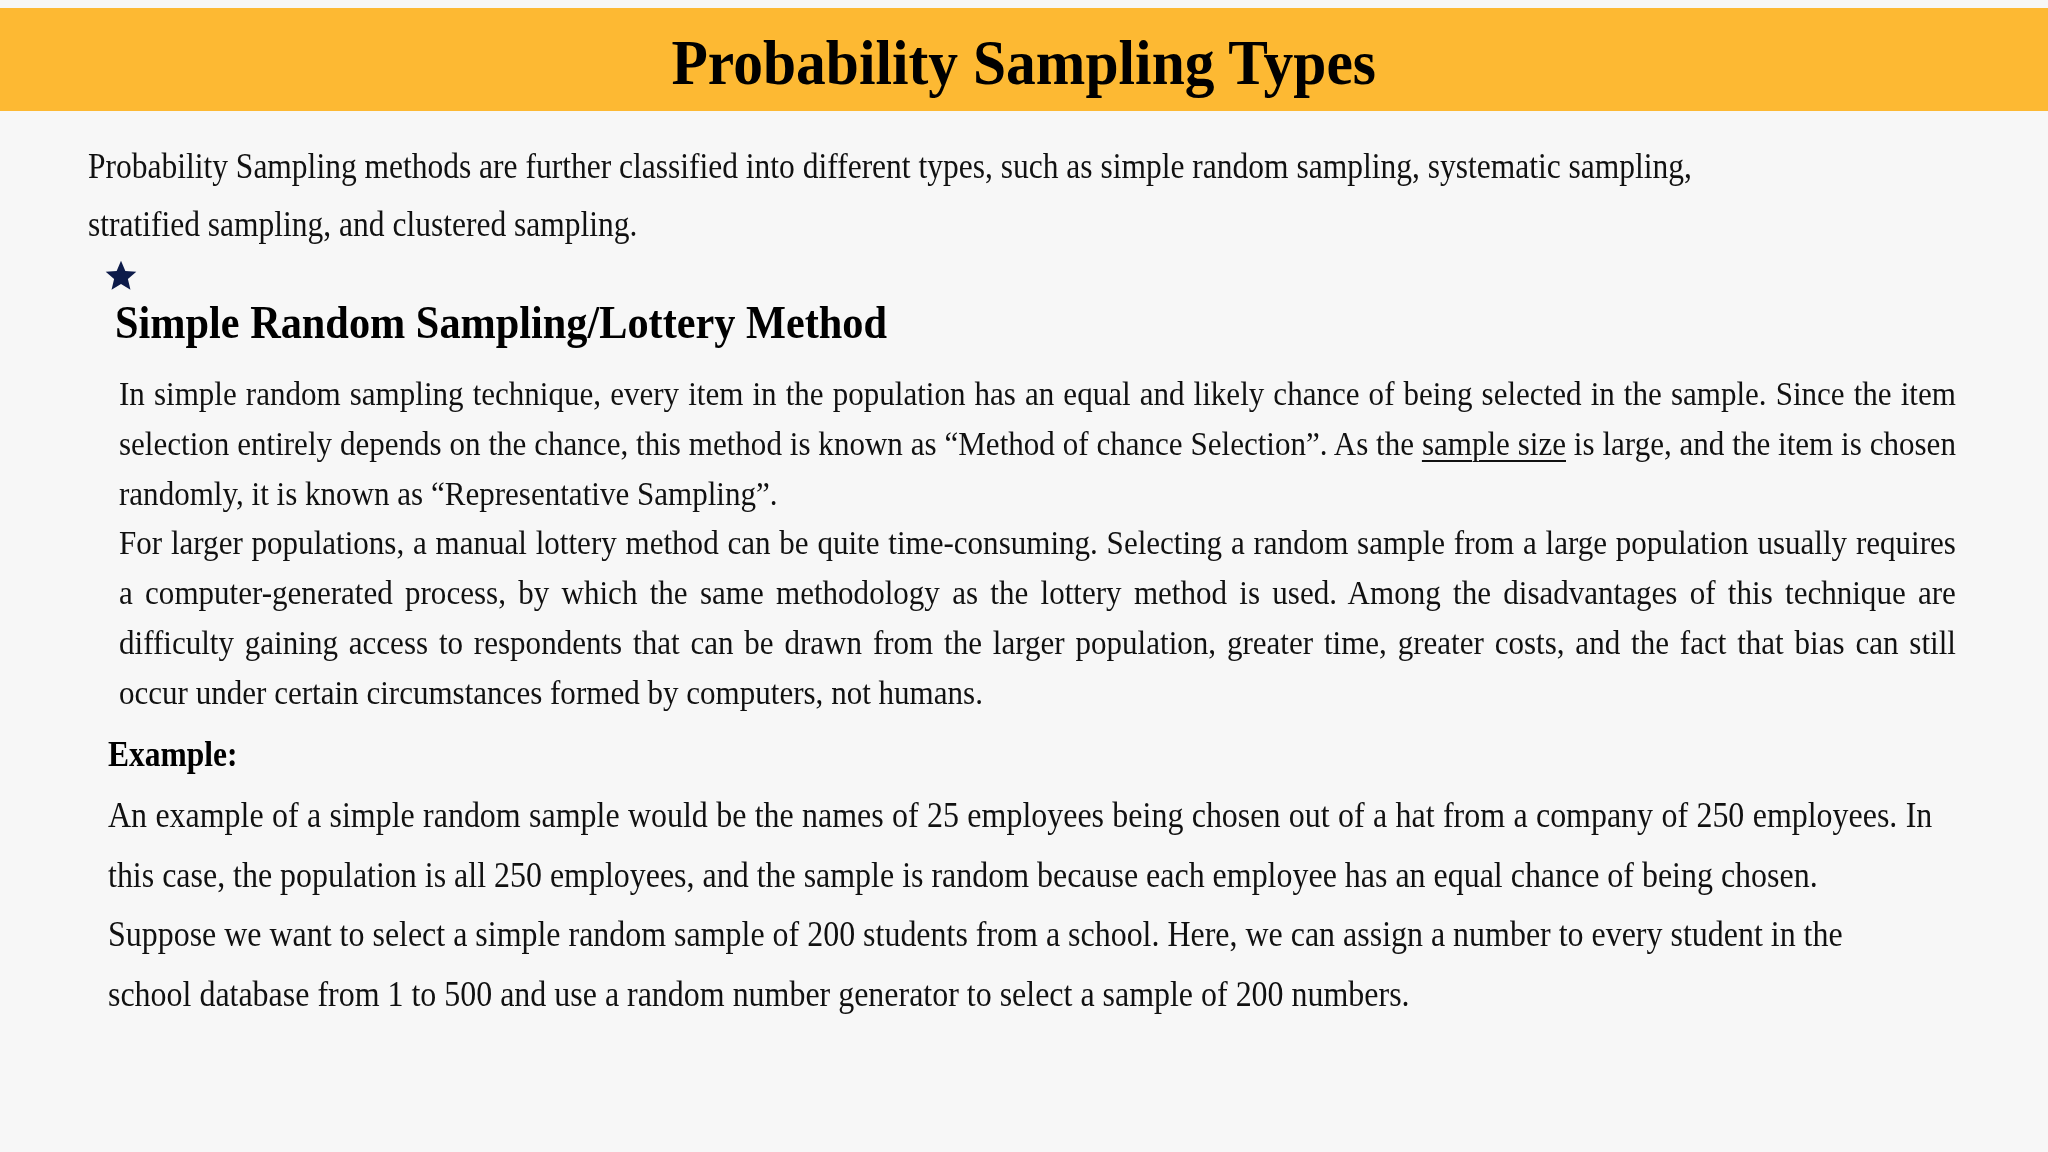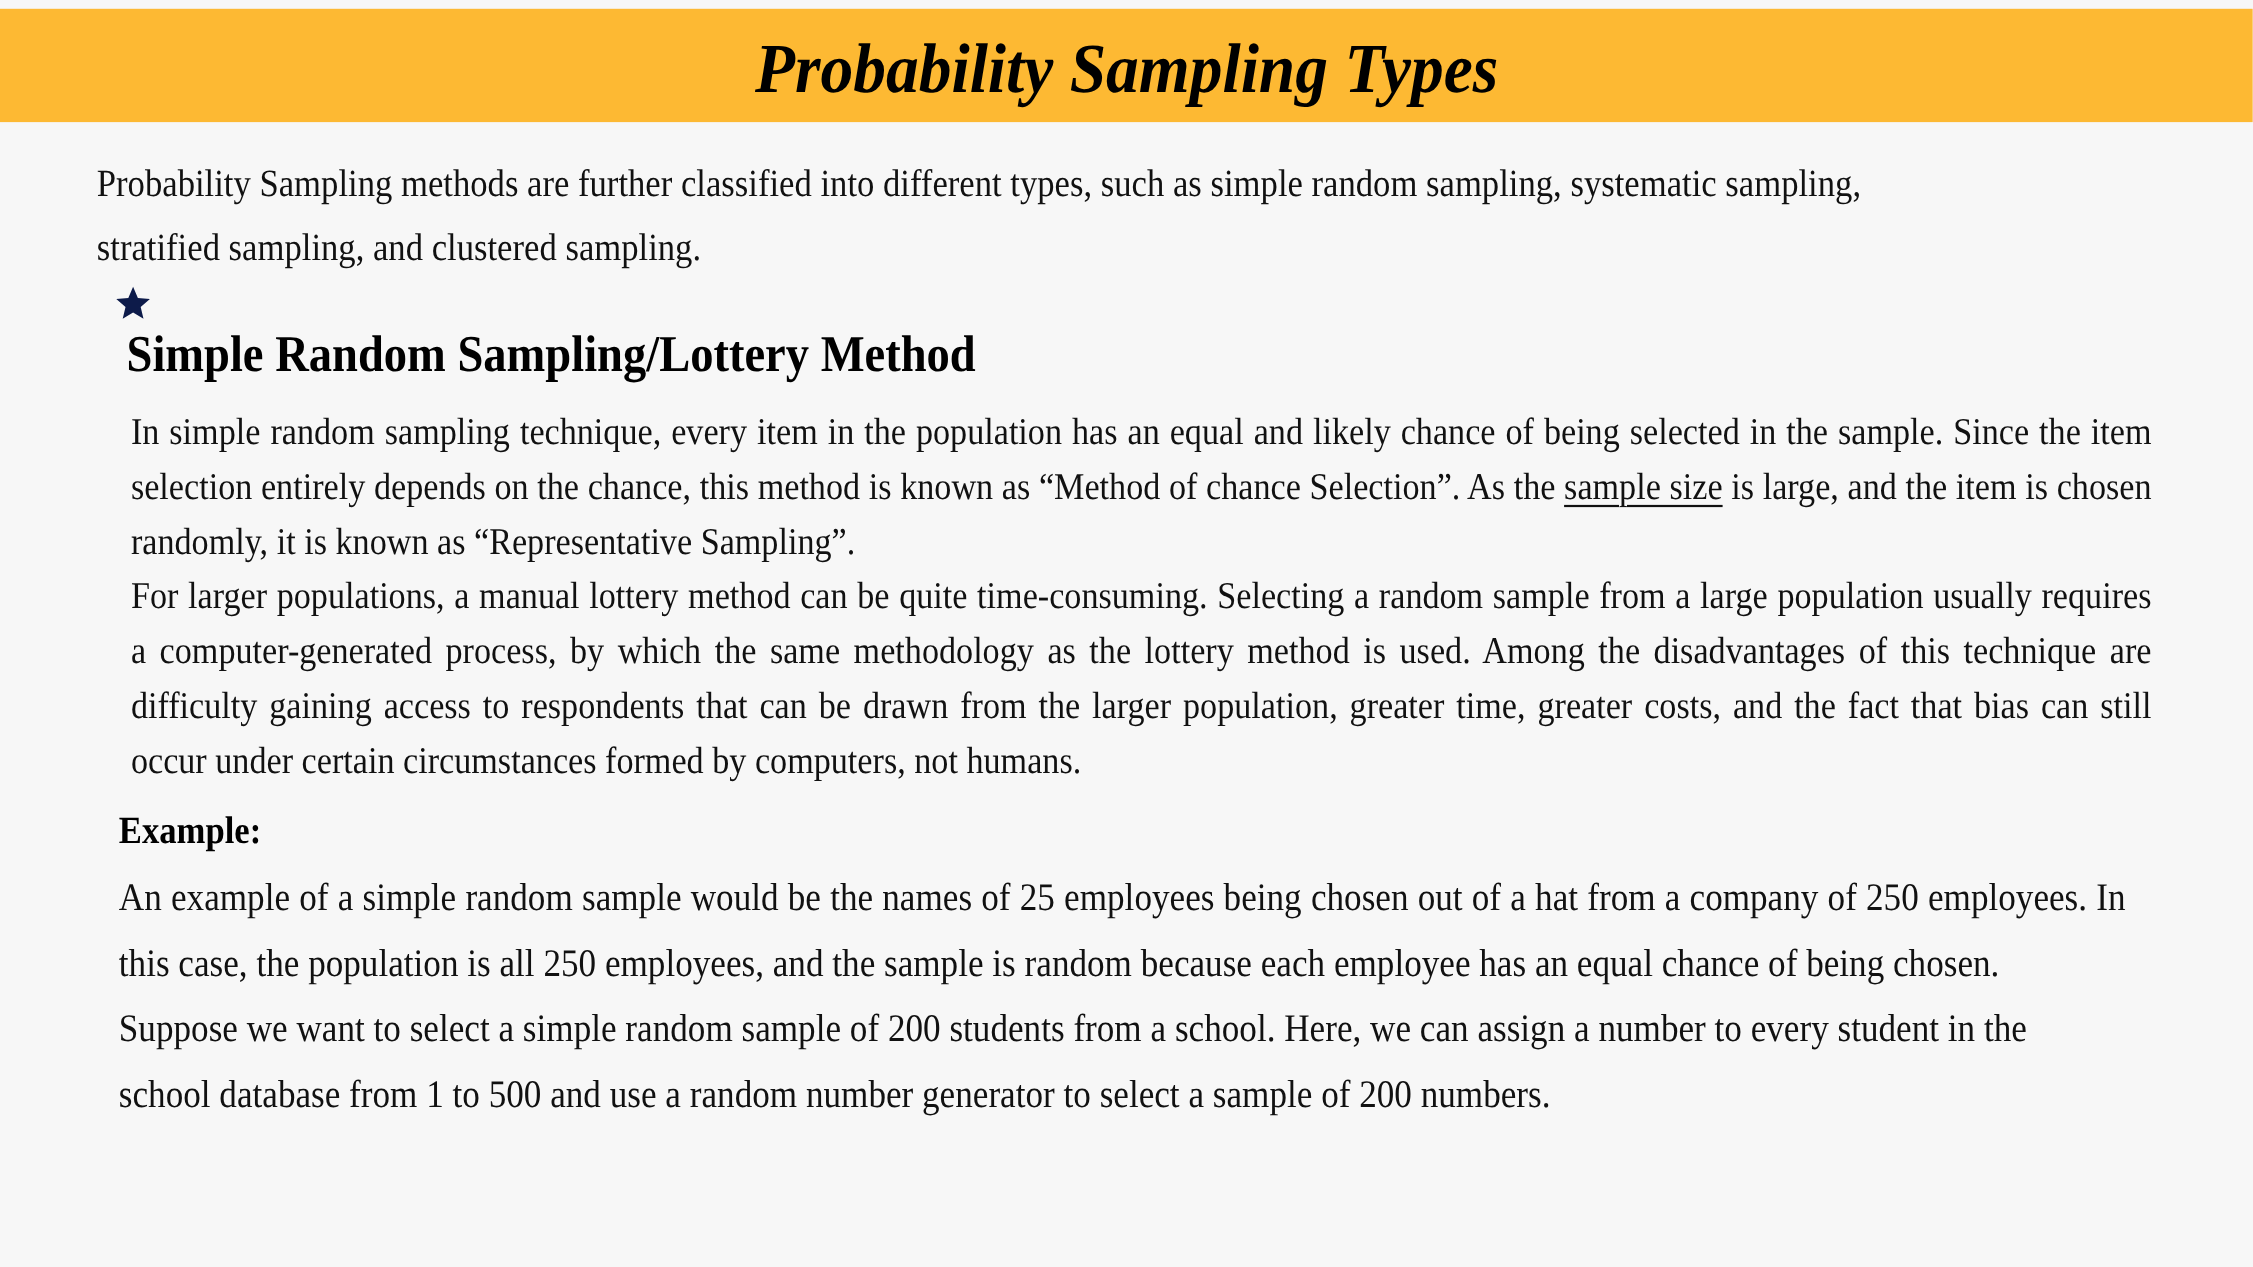--- a/index.html
+++ b/index.html
@@ -18,21 +18,20 @@
   .title-band {
     position: absolute;
     left: 0;
     top: 8px;
     width: 2048px;
     height: 103px;
     background: #fdb933;
     display: flex;
     align-items: center;
     justify-content: center;
-    font-style: italic;
   }
   .title-band h1 {
     margin: 0;
     font-family: "Liberation Serif", serif;
     font-weight: bold;
     font-size: 64px;
     color: #000000;
     transform: scaleX(0.93);
     letter-spacing: 0px;
     line-height: 1;

